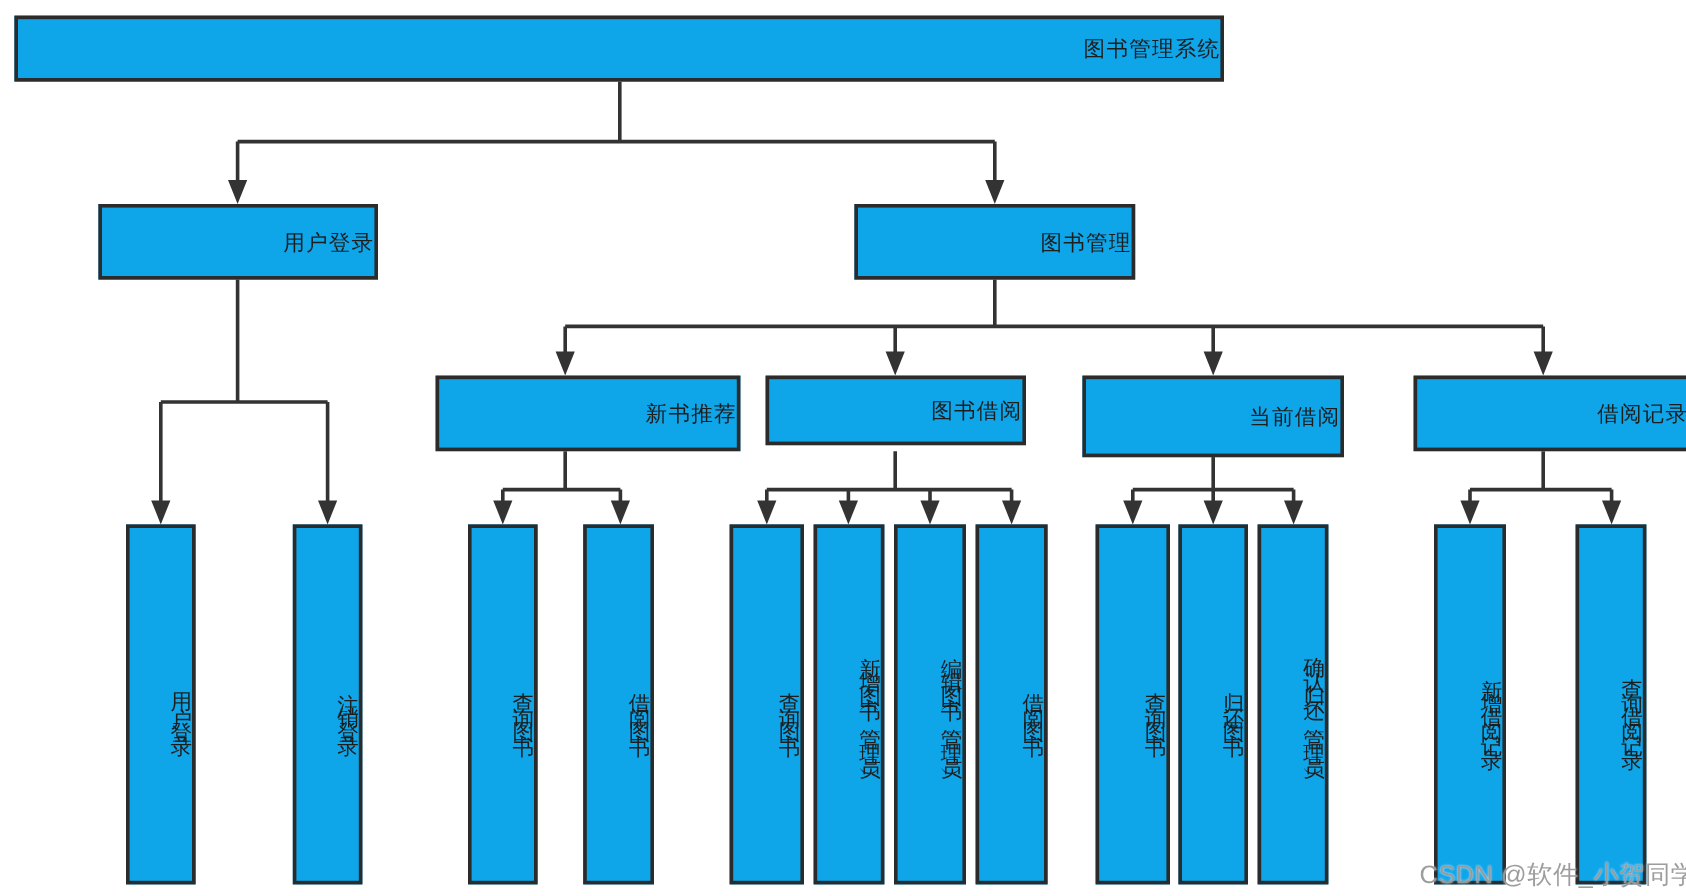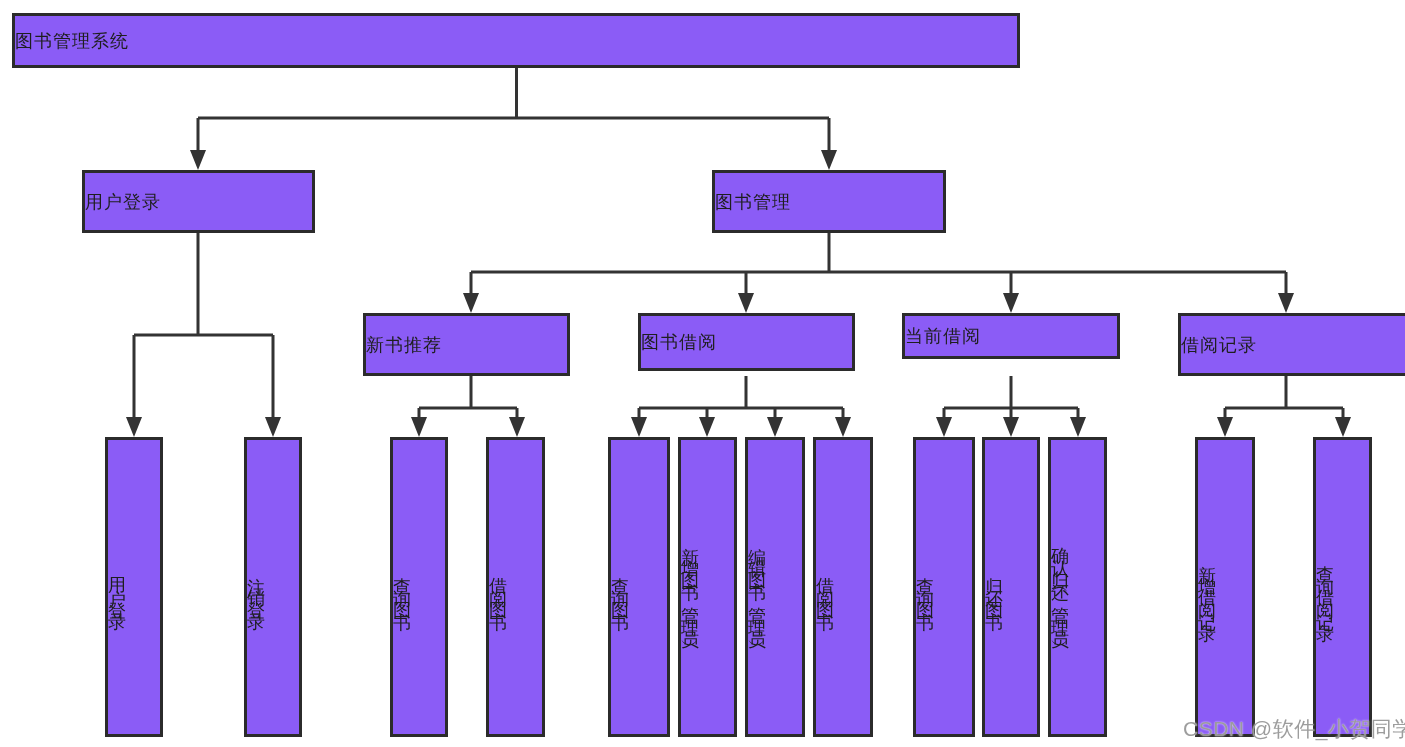--- a/index.html
+++ b/index.html
@@ -8,25 +8,25 @@
     width:1405px;height:747px;
     background:#ffffff;
     overflow:hidden;
     font-family:"Liberation Sans","DejaVu Sans",sans-serif;
     color:#1e1e1e;
   }
   .wires{position:absolute;left:0;top:0;width:1405px;height:747px;}
   .node{
     position:absolute;
     box-sizing:border-box;
-    background:#8b5cf6;
+    background:#0ea5e9;
     border:3px solid #2b2b2b;
     display:flex;
     align-items:center;
-    justify-content:flex-start;
+    justify-content:flex-end;
     z-index:2;
   }
   .node .lab{
     font-size:18px;
     letter-spacing:1px;
     white-space:nowrap;
     line-height:1;
   }
   .node .vlab{
     writing-mode:vertical-rl;
@@ -99,27 +99,27 @@
     <span class="lab">图书管理系统</span>
   </div>
 
   <div class="node" style="left:82px;top:170px;width:233px;height:63px">
     <span class="lab">用户登录</span>
   </div>
   <div class="node" style="left:712px;top:170px;width:234px;height:63px">
     <span class="lab">图书管理</span>
   </div>
 
-  <div class="node" style="left:363px;top:313px;width:207px;height:63px">
+  <div class="node" style="left:363px;top:313px;width:254px;height:63px">
     <span class="lab">新书推荐</span>
   </div>
   <div class="node" style="left:638px;top:313px;width:217px;height:58px">
     <span class="lab">图书借阅</span>
   </div>
-  <div class="node" style="left:902px;top:313px;width:218px;height:46px">
+  <div class="node" style="left:902px;top:313px;width:218px;height:68px">
     <span class="lab">当前借阅</span>
   </div>
   <div class="node" style="left:1178px;top:313px;width:232px;height:63px">
     <span class="lab">借阅记录</span>
   </div>
 
   <div class="node" style="left:105px;top:437px;width:58px;height:300px">
     <span class="vlab">用户登录</span>
   </div>
   <div class="node" style="left:244px;top:437px;width:58px;height:300px">

